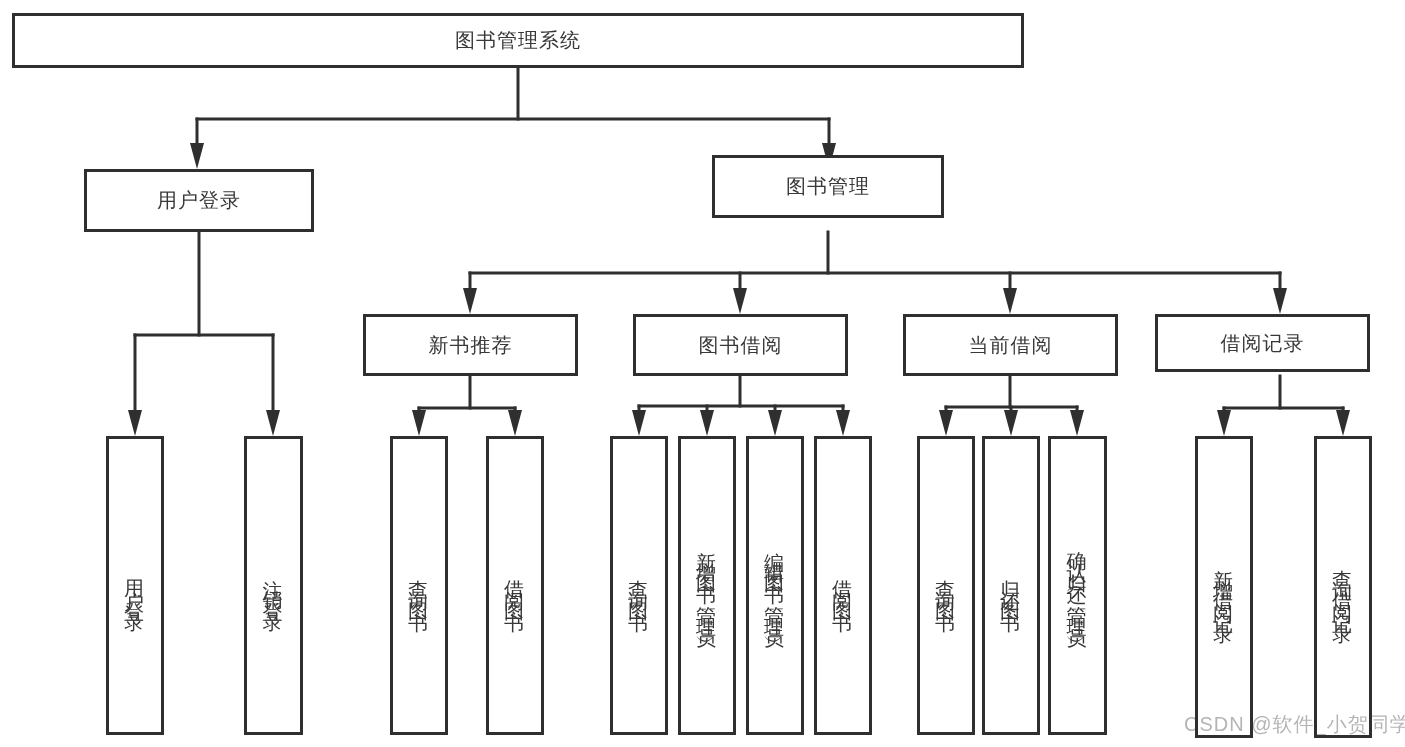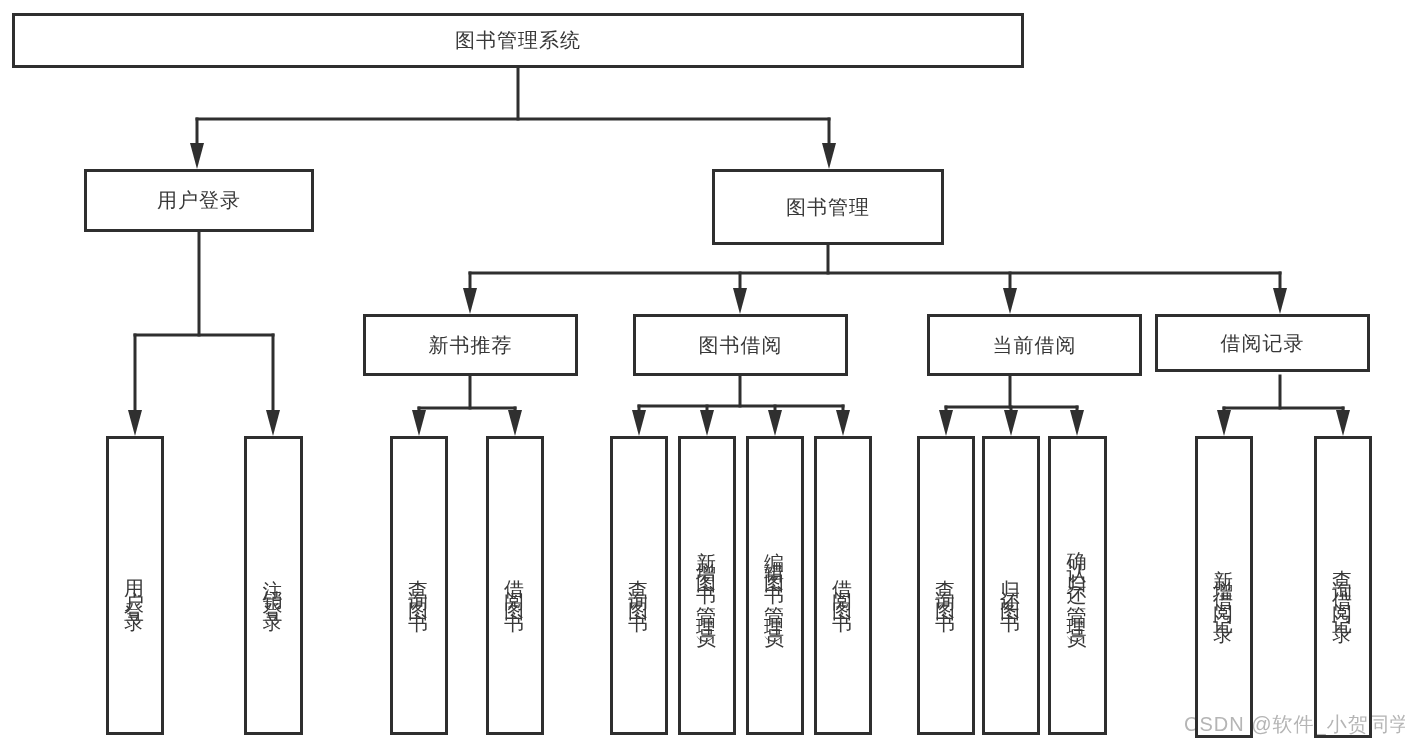--- a/index.html
+++ b/index.html
@@ -125,31 +125,31 @@
     </g>
   </svg>
 
   <div class="box" style="left:12px;top:13px;width:1012px;height:55px">
     <span class="hlabel">图书管理系统</span>
   </div>
 
   <div class="box" style="left:84px;top:169px;width:230px;height:63px">
     <span class="hlabel">用户登录</span>
   </div>
-  <div class="box" style="left:712px;top:169px;width:232px;height:76px">
+  <div class="box" style="left:712px;top:155px;width:232px;height:63px">
     <span class="hlabel">图书管理</span>
   </div>
 
   <div class="box" style="left:633px;top:314px;width:215px;height:62px">
     <span class="hlabel">图书借阅</span>
   </div>
   <div class="box" style="left:363px;top:314px;width:215px;height:62px">
     <span class="hlabel">新书推荐</span>
   </div>
-  <div class="box" style="left:927px;top:314px;width:215px;height:62px">
+  <div class="box" style="left:903px;top:314px;width:215px;height:62px">
     <span class="hlabel">当前借阅</span>
   </div>
   <div class="box" style="left:1155px;top:314px;width:215px;height:58px">
     <span class="hlabel">借阅记录</span>
   </div>
 
   <div class="box" style="left:106px;top:436px;width:58px;height:299px">
     <span class="vlabel">用户登录</span>
   </div>
   <div class="box" style="left:244px;top:436px;width:59px;height:299px">

